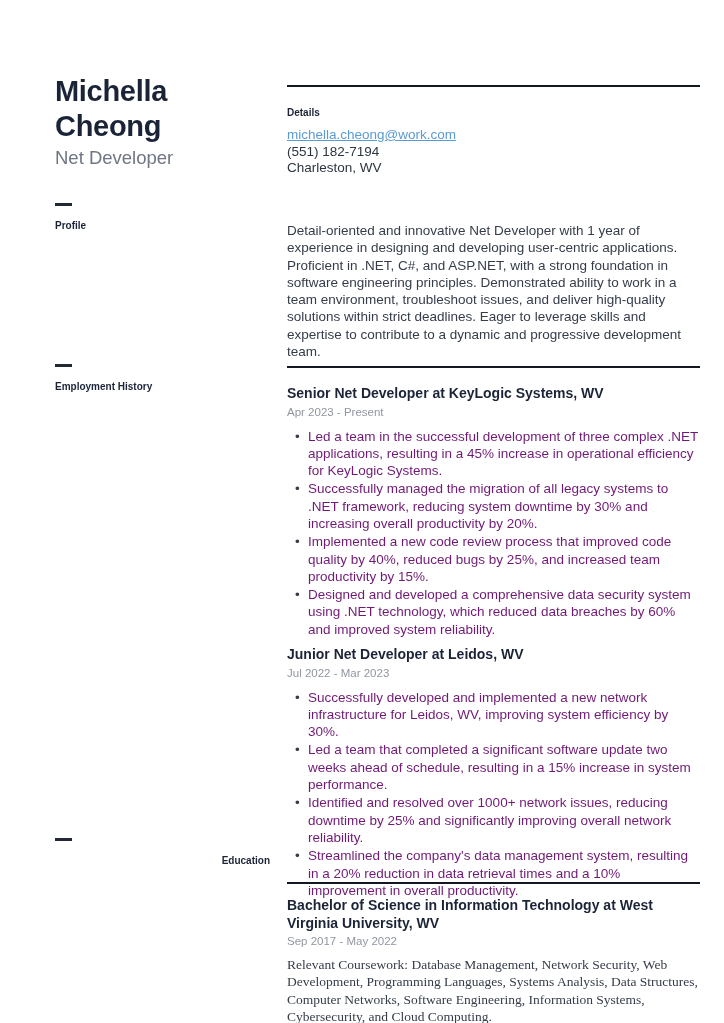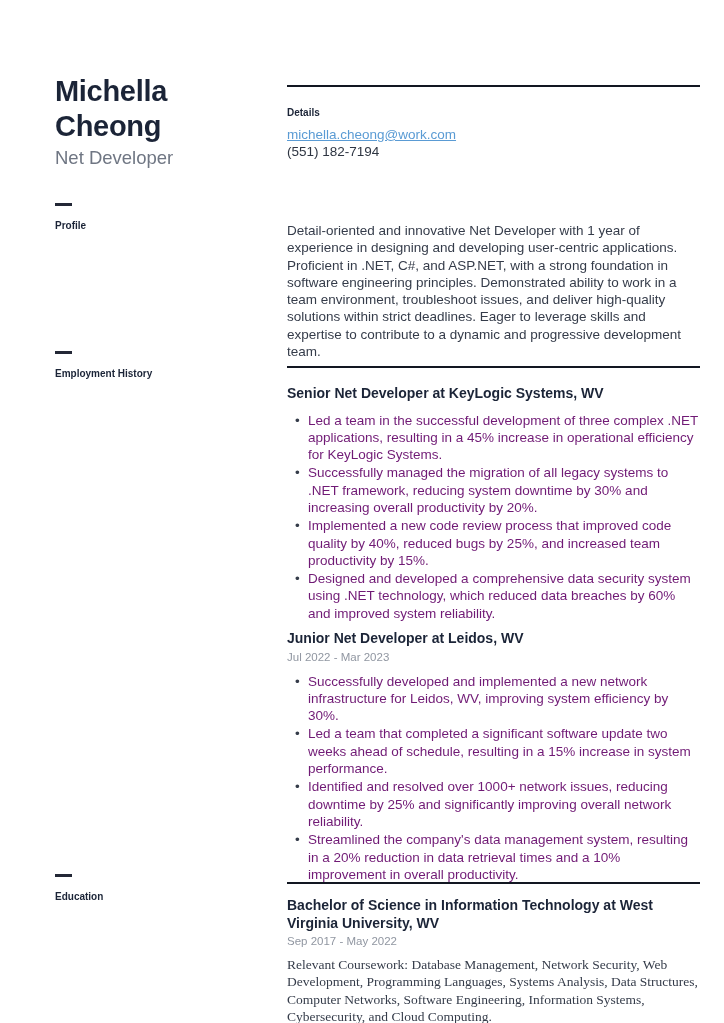--- a/index.html
+++ b/index.html
@@ -16,22 +16,22 @@
   
   .name-block { position:absolute; left:55px; top:40px; width:185px; }
   .name-block h1 {
     font-size:29px; line-height:35px; font-weight:700;
     color:#1b2437; letter-spacing:-0.3px;
   }
   .person-title { margin-top:3px; font-size:18.5px; line-height:22px; color:#6f7683; }
 
   .side-label { position:absolute; left:55px; width:215px; }
   .side-label.profile    { top:169px; }
-  .side-label.employment { top:317px; }
-  .side-label.education  { top:840px; }
+  .side-label.employment { top:330px; }
+  .side-label.education  { top:804px;text-align:right; }
   .dash { width:17px; height:3px; background:#232836; }
   .side-label h2 { margin-top:10px; }
   h2 {
     font-size:10px; line-height:19px; font-weight:700; color:#1b2437;
   }
 
   
   .right-block { position:absolute; left:287px; width:413px; }
   .rule { width:100%; height:2px; background:#121721; }
 
@@ -77,20 +77,21 @@
   <div class="name-block">
     <h1>Michella Cheong</h1>
     <div class="person-title">Net Developer</div>
   </div>
 
   <div class="right-block details-block">
     <div class="rule"></div>
     <h2>Details</h2>
     <a class="email-link" href="#">michella.cheong@work.com</a>
     <div class="contact-line">(551) 182-7194</div>
+    <div class="contact-line">Charleston, WV</div>
   </div>
 
   <div class="side-label profile">
     <div class="dash"></div>
     <h2>Profile</h2>
   </div>
 
   <div class="right-block profile-text-block">
     <p class="body-text">Detail-oriented and innovative Net Developer with 1 year of experience in designing and developing user-centric applications. Proficient in .NET, C#, and ASP.NET, with a strong foundation in software engineering principles. Demonstrated ability to work in a team environment, troubleshoot issues, and deliver high-quality solutions within strict deadlines. Eager to leverage skills and expertise to contribute to a dynamic and progressive development team.</p>
   </div>
@@ -98,20 +99,21 @@
   <div class="side-label employment">
     <div class="dash"></div>
     <h2>Employment History</h2>
   </div>
 
   <div class="right-block employment-block">
     <div class="rule"></div>
 
     <div class="job">
       <h3>Senior Net Developer at KeyLogic Systems, WV</h3>
+      <div class="dates">Apr 2023 - Present</div>
       <ul class="bullets">
         <li>Led a team in the successful development of three complex .NET applications, resulting in a 45% increase in operational efficiency for KeyLogic Systems.</li>
         <li>Successfully managed the migration of all legacy systems to .NET framework, reducing system downtime by 30% and increasing overall productivity by 20%.</li>
         <li>Implemented a new code review process that improved code quality by 40%, reduced bugs by 25%, and increased team productivity by 15%.</li>
         <li>Designed and developed a comprehensive data security system using .NET technology, which reduced data breaches by 60% and improved system reliability.</li>
       </ul>
     </div>
 
     <div class="job">
       <h3>Junior Net Developer at Leidos, WV</h3>

